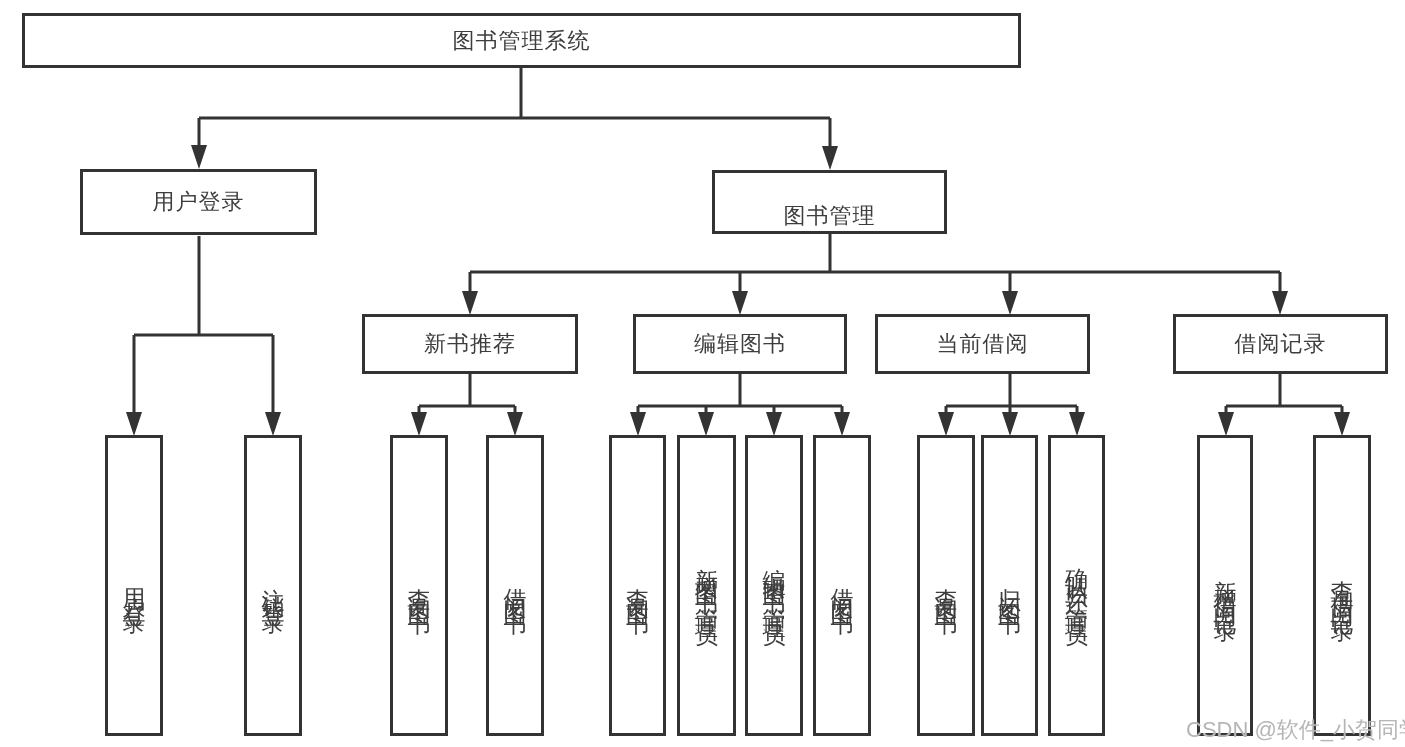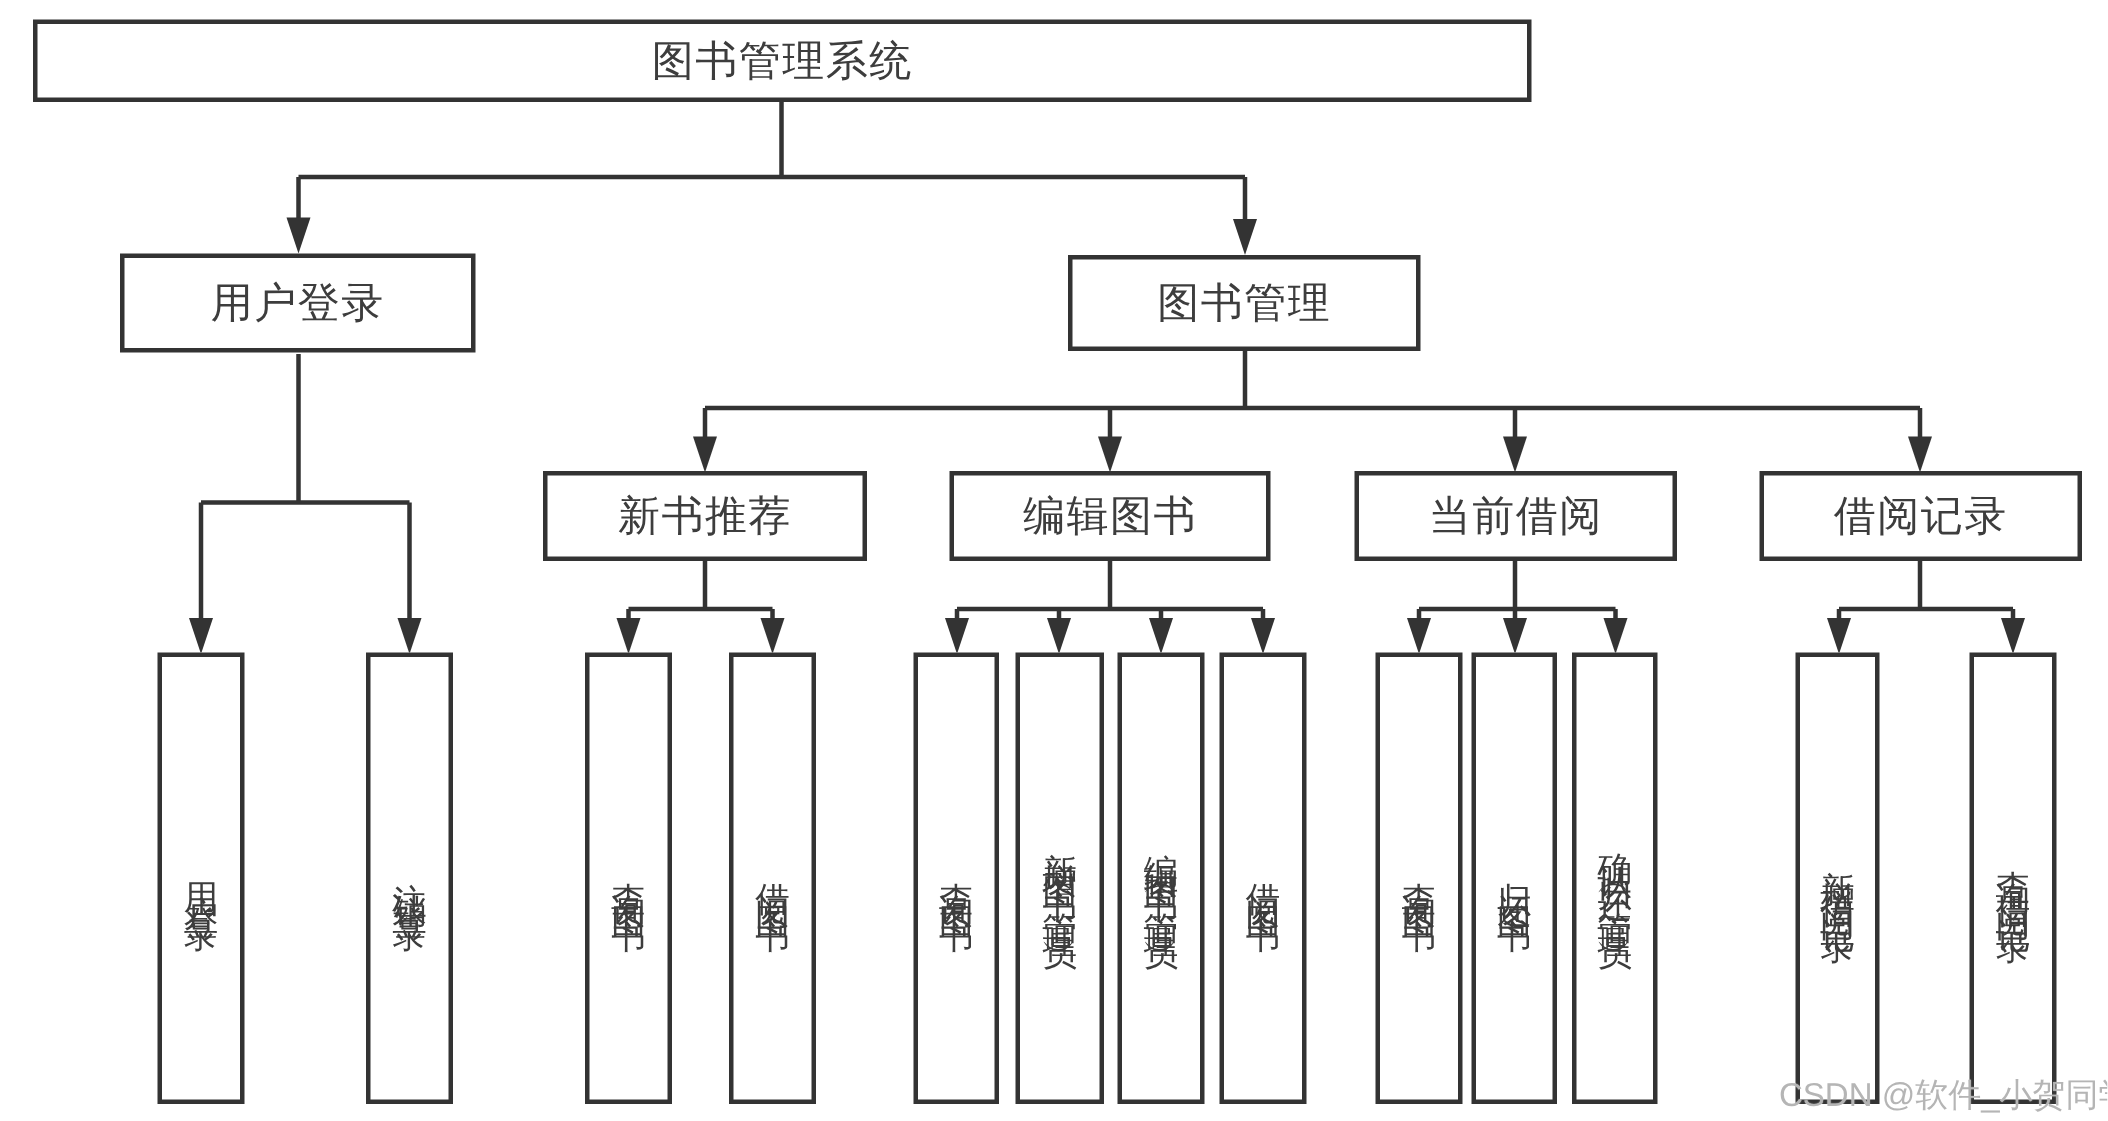--- a/index.html
+++ b/index.html
@@ -20,21 +20,21 @@
     position: absolute;
     box-sizing: border-box;
     border: 3px solid #333333;
     background: #ffffff;
     display: flex;
     align-items: center;
     justify-content: center;
     color: #3d3d3d;
   }
   .hlabel {
-    font-size: 28px;
+    font-size: 22px;
     letter-spacing: 1px;
     white-space: nowrap;
   }
   .vlabel {
     writing-mode: vertical-rl;
     text-orientation: mixed;
     font-size: 23px;
     letter-spacing: 8px;
     line-height: 1;
   }
@@ -94,31 +94,31 @@
     </g>
   </svg>
 
   <div class="box" style="left:22px; top:13px; width:999px; height:55px;">
     <span class="hlabel">图书管理系统</span>
   </div>
 
   <div class="box" style="left:80px; top:169px; width:237px; height:66px;">
     <span class="hlabel">用户登录</span>
   </div>
-  <div class="box" style="left:712px; top:170px; width:235px; height:64px;">
+  <div class="box" style="left:712px; top:170px; width:235px; height:64px;align-items:flex-end;">
     <span class="hlabel">图书管理</span>
   </div>
 
   <div class="box" style="left:362px; top:314px; width:216px; height:60px;justify-content:center;">
     <span class="hlabel">新书推荐</span>
   </div>
   <div class="box" style="left:633px; top:314px; width:214px; height:60px;">
     <span class="hlabel">编辑图书</span>
   </div>
-  <div class="box" style="left:903px; top:314px; width:215px; height:60px;">
+  <div class="box" style="left:875px; top:314px; width:215px; height:60px;">
     <span class="hlabel">当前借阅</span>
   </div>
   <div class="box" style="left:1173px; top:314px; width:215px; height:60px;">
     <span class="hlabel">借阅记录</span>
   </div>
 
   <div class="box" style="left:105px; top:435px; width:58px; height:301px;">
     <span class="vlabel">用户登录</span>
   </div>
   <div class="box" style="left:244px; top:435px; width:58px; height:301px;">

